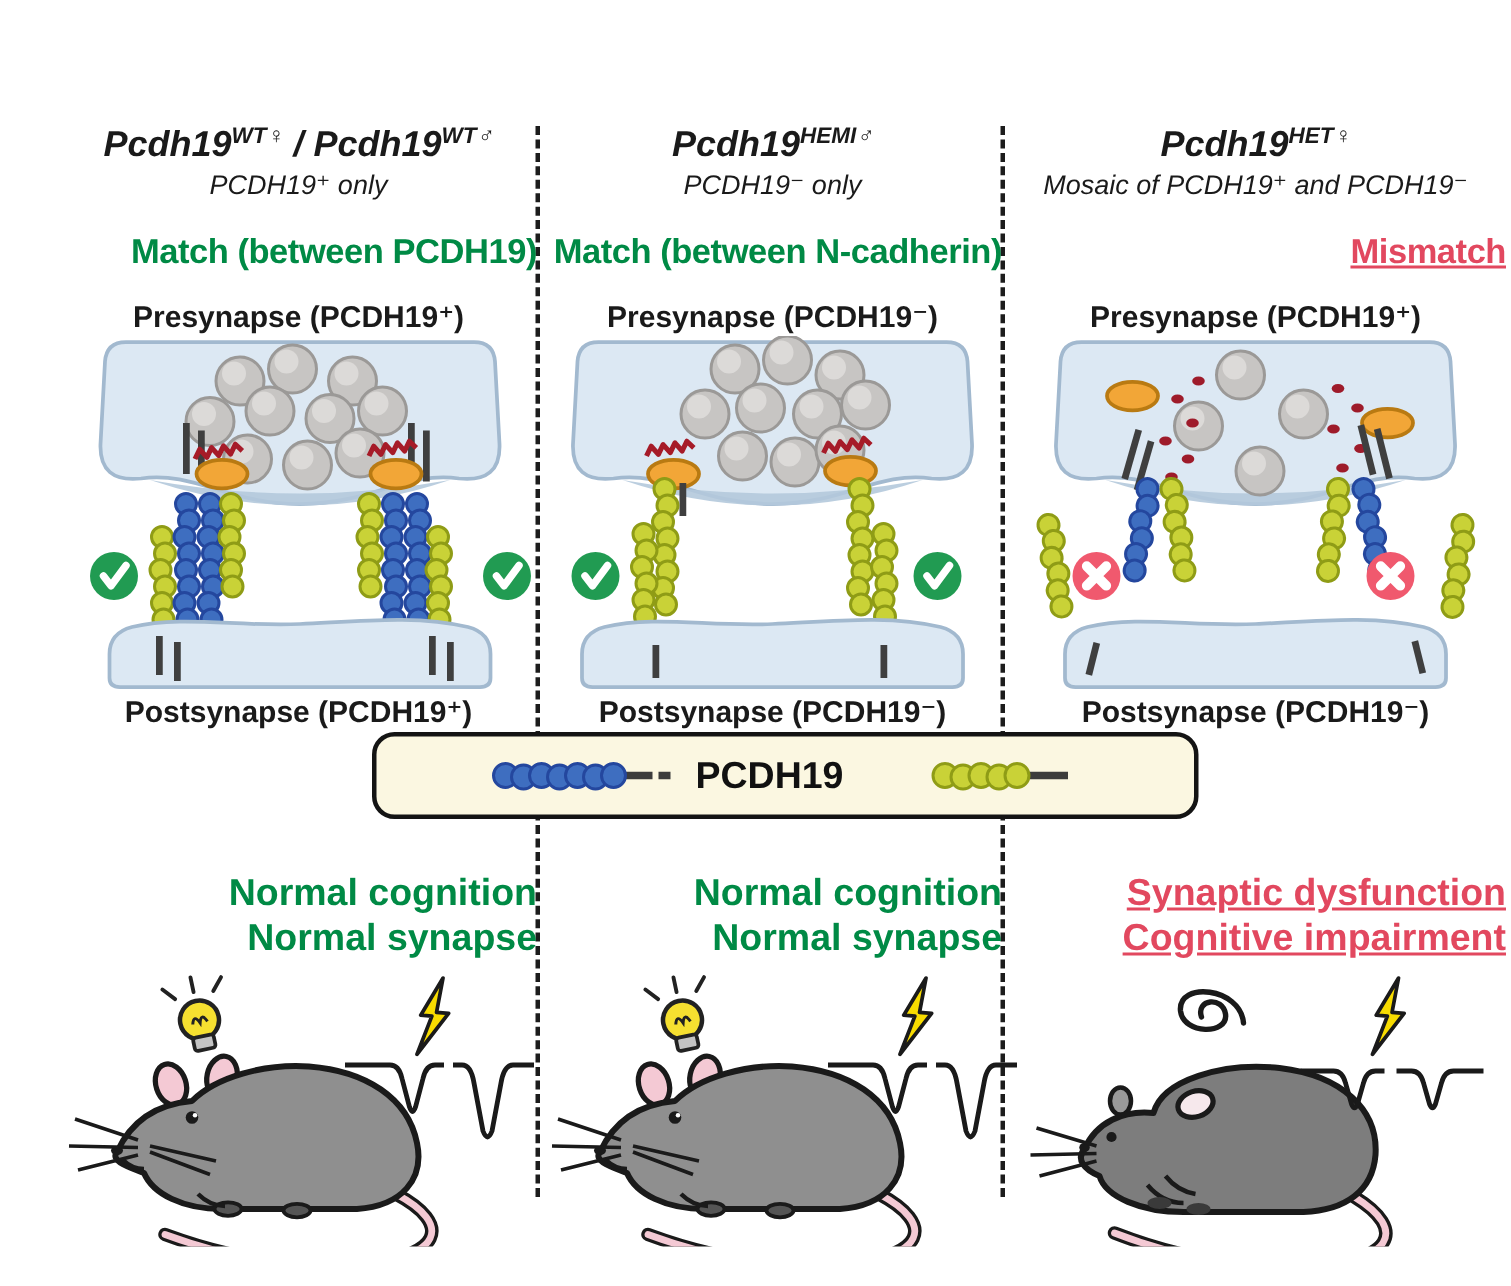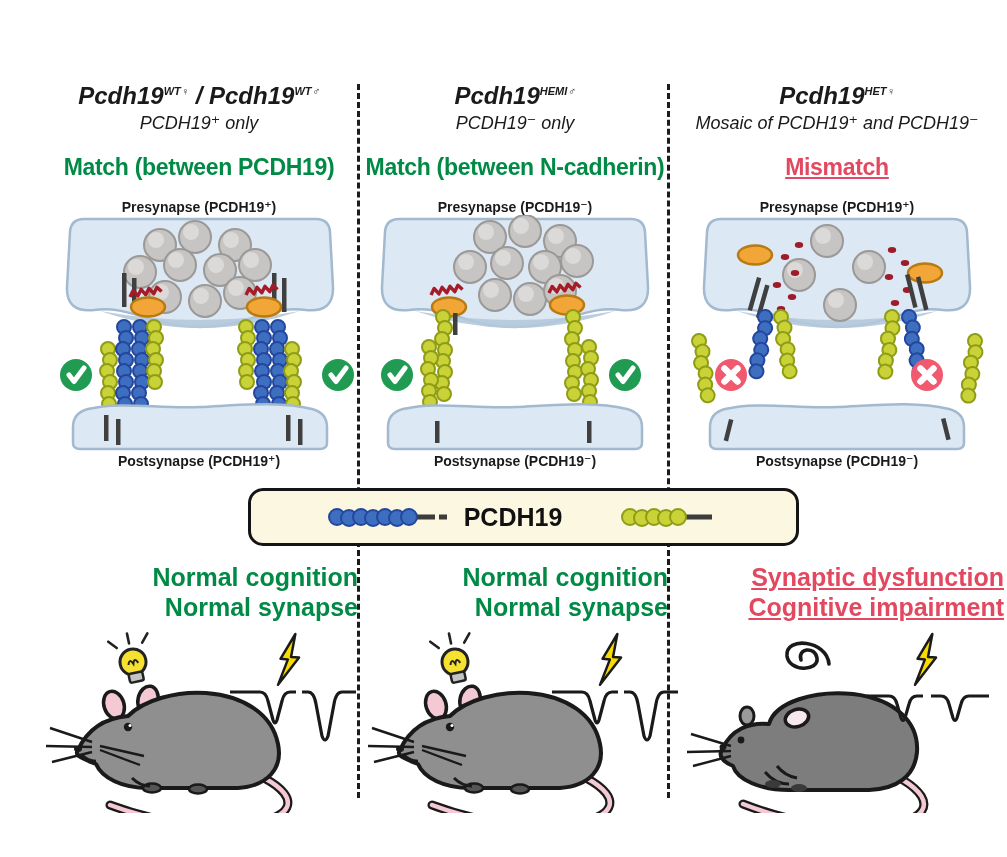--- a/index.html
+++ b/index.html
@@ -4,26 +4,26 @@
 <style>
   html,body{margin:0;padding:0;background:#fff;}
   #canvas{position:relative;width:1007px;height:857px;background:#fff;overflow:hidden;
           font-family:"Liberation Sans","DejaVu Sans",sans-serif;color:#1a1a1a;}
   .divider{position:absolute;top:84px;height:714px;width:0;border-left:3.5px dashed #1c1c1c;z-index:1;}
   .column{position:absolute;top:82px;text-align:center;z-index:2;}
   #col-wt{left:40px;width:318px;}
   #col-hemi{left:362px;width:306px;}
   #col-het{left:670px;width:334px;}
   .genotype{font-size:24px;font-weight:bold;font-style:italic;margin-bottom:2px;white-space:nowrap;}
-  .genotype sup{font-size:11px;}
+  .genotype sup{font-size:15px;}
   .expression{font-size:18px;font-style:italic;margin-bottom:20px;}
-  .match{font-size:23px;font-weight:bold;margin-bottom:18px;letter-spacing:-0.3px;white-space:nowrap;}
+  .match{font-size:23px;font-weight:bold;margin-bottom:18px;letter-spacing:-0.3px;white-space:nowrap;text-align:right;}
   .match.green, .outcome.green{color:#008A45;}
   .match.red, .outcome.red{color:#E2485F;text-decoration:underline;}
-  .syn-label{font-size:14px;font-weight:bold;margin-top:2px;}
+  .syn-label{font-size:20px;font-weight:bold;margin-top:2px;}
   .synapse-svg{display:block;margin:0 auto;}
   .outcome{font-size:25px;font-weight:bold;line-height:1.18;margin-top:94px;text-align:right;}
   .scene-svg{display:block;margin:6px auto 0 auto;}
   .legend{position:absolute;left:248px;top:488px;width:545px;height:52px;z-index:5;
           background:#FBF7E1;border:3.5px solid #141414;border-radius:15px;
           display:flex;align-items:center;justify-content:center;gap:58px;}
   .legend-item{display:flex;align-items:center;gap:12px;}
   .legend-label{font-size:25px;font-weight:700;color:#111;}
   .defs-svg{position:absolute;width:0;height:0;overflow:hidden;}
   .beads-blue{fill:#3E6EC0;stroke:#24479E;stroke-width:2;}

